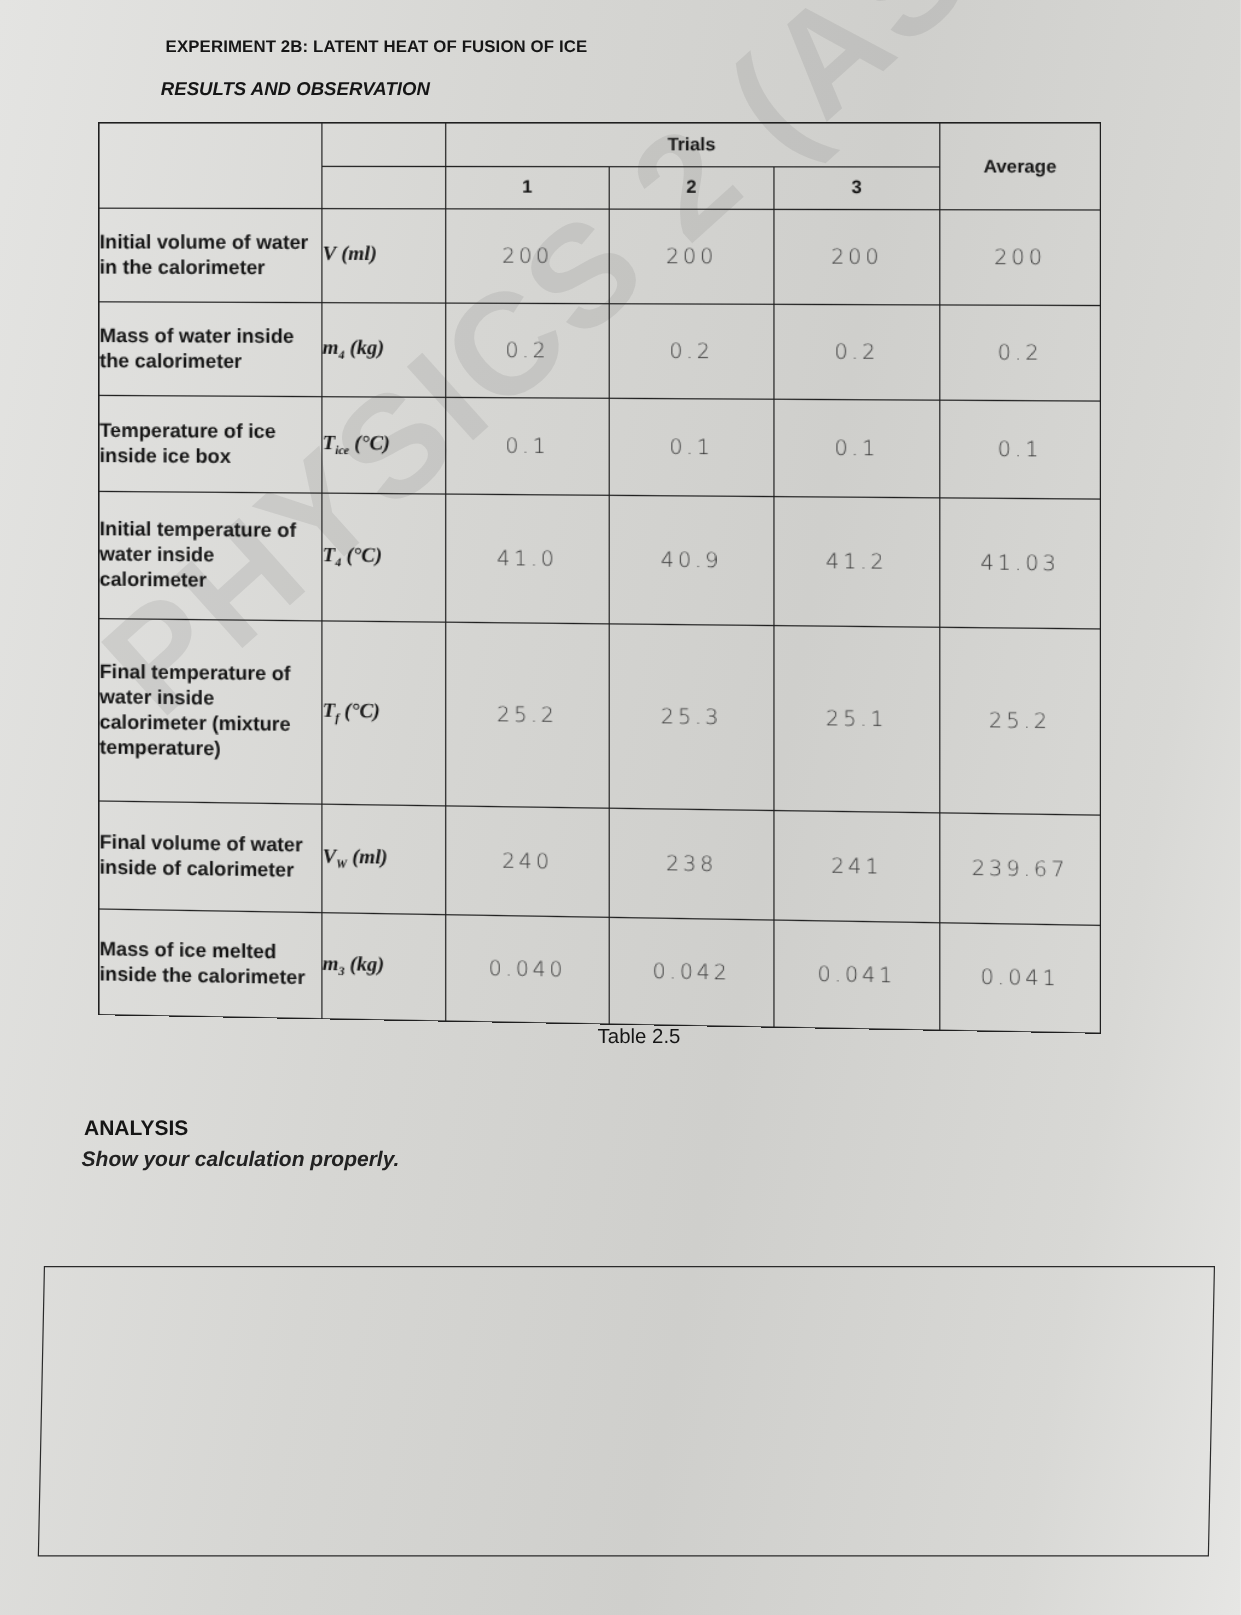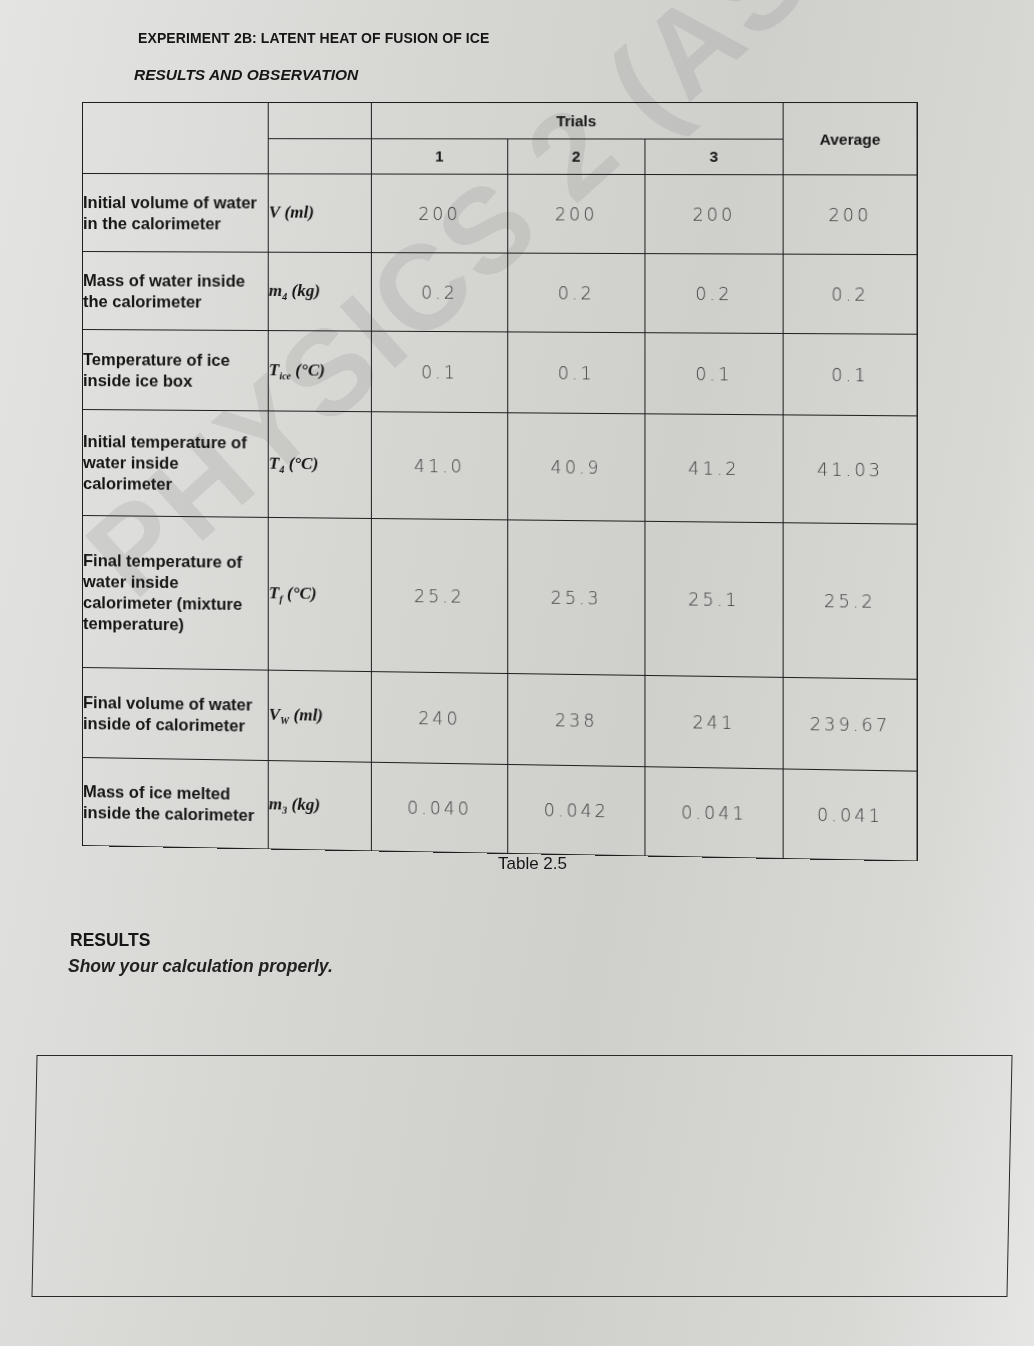--- a/index.html
+++ b/index.html
@@ -148,19 +148,19 @@
     <td class="val">0.040</td>
     <td class="val">0.042</td>
     <td class="val">0.041</td>
     <td class="val avg">0.041</td>
   </tr>
 </tbody>
   </table>
 
 <div class="caption">Table 2.5</div>
 
-<div class="analysis-h">RESULTS</div>
+<div class="analysis-h">ANALYSIS</div>
 <div class="analysis-sub">Show your calculation properly.</div>
 
 <div class="question">
 </div>
 
 <div class="answer-box"></div>
 
 </body></html>

